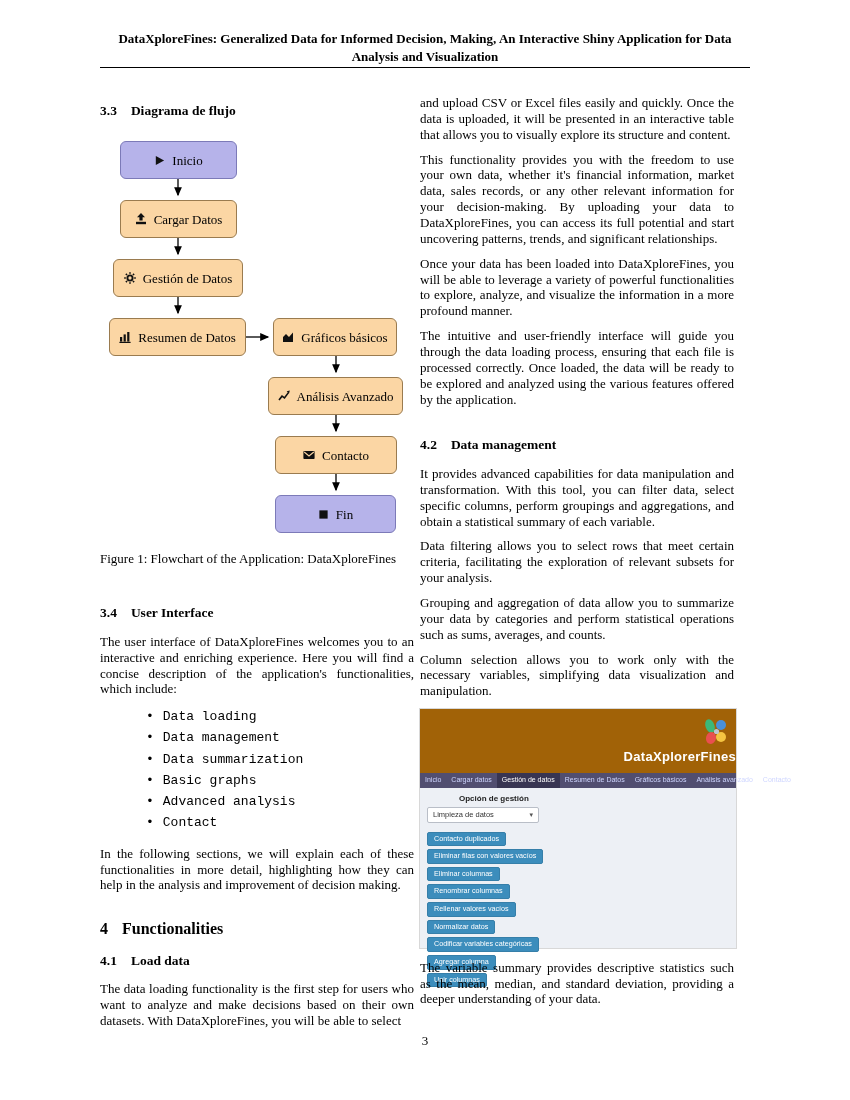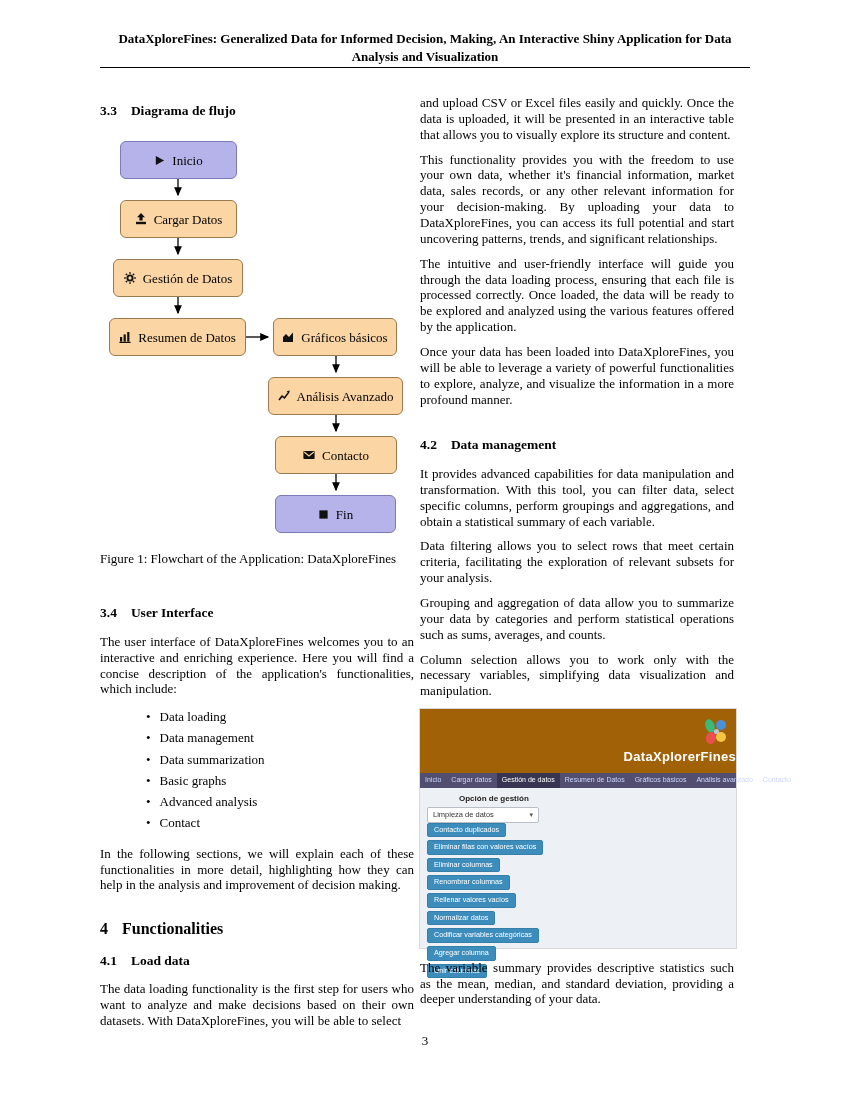--- a/index.html
+++ b/index.html
@@ -10,21 +10,21 @@
         font-weight:bold;font-size:13px;line-height:1.35;}
   .head-rule{position:absolute;top:67px;left:100px;width:650px;border-top:1.4px solid #000;}
   
   .cols{position:absolute;top:95px;left:100px;width:650px;display:flex;gap:6px;}
   .col{width:314px;font-size:13px;line-height:1.22;text-align:justify;}
   .col p{margin:0 0 9px 0;}
   h3.sub{font-size:13.5px;margin:8px 0 12px 0;}
   h2.sec{font-size:16px;margin:26px 0 14px 0;}
   .secnum{margin-right:14px;}
   
-  ul.blist{list-style:none;margin:12px 0 14px 0;padding:0 0 0 46px;}
+  ul.blist{list-style:none;margin:12px 0 14px 0;padding:0 0 0 46px;font-family:Liberation Mono, monospace;}
   ul.blist li{margin-bottom:5px;line-height:1.25;}
   ul.blist li::before{content:"\2022";margin-right:9px;}
   
   .flow{position:relative;height:404px;margin-top:12px;}
   .fnode{position:absolute;display:flex;align-items:center;justify-content:center;
          gap:7px;border-radius:6px;font-size:13px;height:38px;box-sizing:border-box;}
   .fnode .fic{display:flex;align-items:center;}
   .node-purple{background:#b6b3ea;border:1px solid #7c7ab8;}
   .node-peach{background:#fbd6a4;border:1px solid #9a7b4f;}
   .fc-arrows{position:absolute;left:0;top:0;}
@@ -35,21 +35,21 @@
   .app-header{background:#a16207;height:64px;display:flex;flex-direction:column;
               align-items:flex-end;justify-content:center;gap:2px;}
   .app-brand{color:#ffffff;font-weight:bold;font-size:13px;letter-spacing:.3px;}
   .app-nav{background:#514e70;display:flex;align-items:stretch;font-size:7px;color:#dcdcea;}
   .app-nav .nav-item{padding:3px 5px;white-space:nowrap;color:#cfd6ff;}
   .app-nav .nav-item.active{background:#383552;color:#ffffff;}
   .app-body{background:#edf0f5;height:148px;padding:6px 7px;box-sizing:content-box;}
   .opt-label{font-size:8px;font-weight:bold;color:#222;margin-bottom:4px;margin-left:32px;}
   .app-select{width:112px;background:#fff;border:1px solid #b9bec7;border-radius:2px;
               font-size:7.5px;color:#333;padding:2px 5px;display:flex;
-              justify-content:space-between;align-items:center;box-sizing:border-box;}
+              justify-content:space-between;align-items:center;margin-bottom:9px;box-sizing:border-box;}
   .app-select .caret{font-size:7px;color:#555;}
   .btn-stack .app-btn{display:table;background:#3c8dbc;color:#fff;border:1px solid #367fa9;
               border-radius:2px;font-size:7.2px;padding:2px 6px;margin:0 0 3px 0;
               font-family:"Liberation Sans", sans-serif;line-height:1.2;}
   
   .pageno{position:absolute;top:1033px;left:100px;width:650px;text-align:center;font-size:13px;}
   .gap-top{margin-top:30px !important;}
 </style>
 </head>
 <body>
@@ -198,22 +198,22 @@
 
       <h3 class="sub">
         <span class="secnum">4.1</span><span>Load data</span>
       </h3>
       <p>The data loading functionality is the first step for users who want to analyze and make decisions based on their own datasets. With DataXploreFines, you will be able to select</p>
     </div>
 
     <div class="col">
       <p>and upload CSV or Excel files easily and quickly. Once the data is uploaded, it will be presented in an interactive table that allows you to visually explore its structure and content.</p>
       <p>This functionality provides you with the freedom to use your own data, whether it's financial information, market data, sales records, or any other relevant information for your decision-making. By uploading your data to DataXploreFines, you can access its full potential and start uncovering patterns, trends, and significant relationships.</p>
+      <p>Once your data has been loaded into DataXploreFines, you will be able to leverage a variety of powerful functionalities to explore, analyze, and visualize the information in a more profound manner.</p>
       <p>The intuitive and user-friendly interface will guide you through the data loading process, ensuring that each file is processed correctly. Once loaded, the data will be ready to be explored and analyzed using the various features offered by the application.</p>
-      <p>Once your data has been loaded into DataXploreFines, you will be able to leverage a variety of powerful functionalities to explore, analyze, and visualize the information in a more profound manner.</p>
 
       <h3 class="sub gap-top">
         <span class="secnum">4.2</span><span>Data management</span>
       </h3>
 
       <p>It provides advanced capabilities for data manipulation and transformation. With this tool, you can filter data, select specific columns, perform groupings and aggregations, and obtain a statistical summary of each variable.</p>
       <p>Data filtering allows you to select rows that meet certain criteria, facilitating the exploration of relevant subsets for your analysis.</p>
       <p>Grouping and aggregation of data allow you to summarize your data by categories and perform statistical operations such as sums, averages, and counts.</p>
       <p>Column selection allows you to work only with the necessary variables, simplifying data visualization and manipulation.</p>
 

